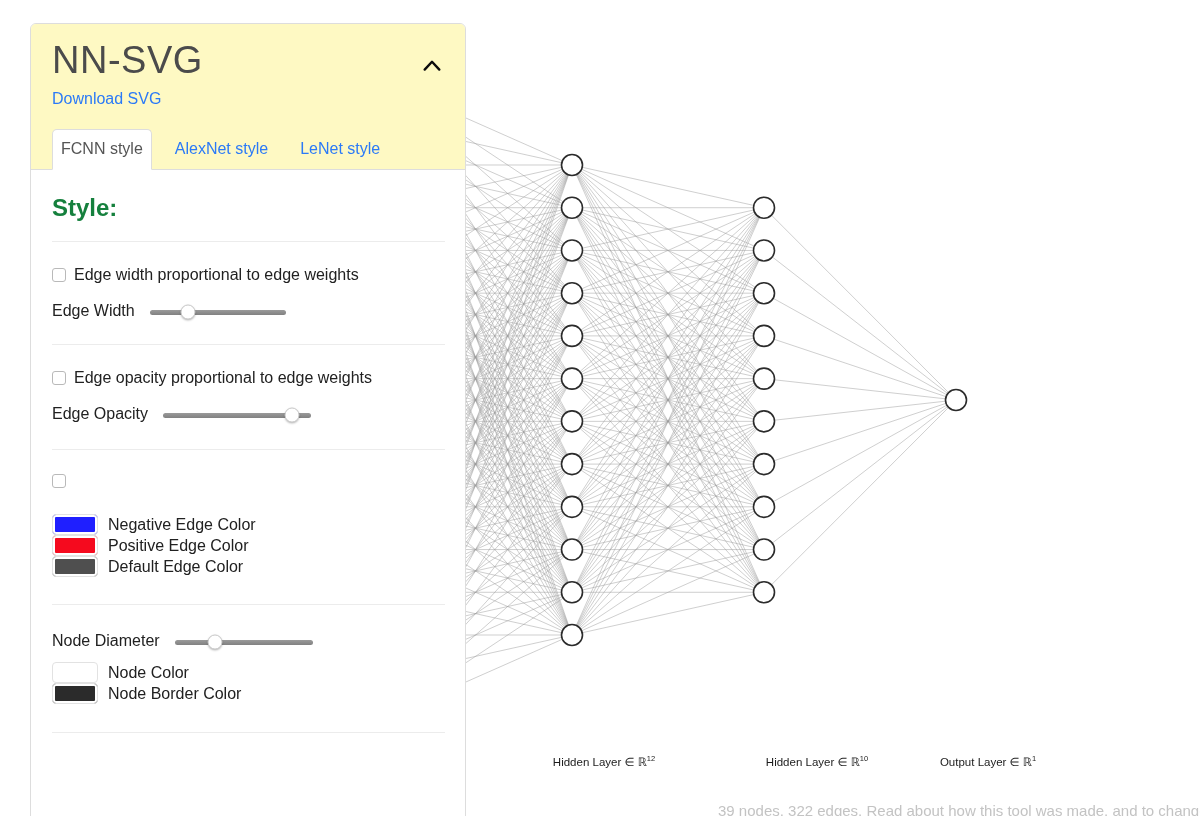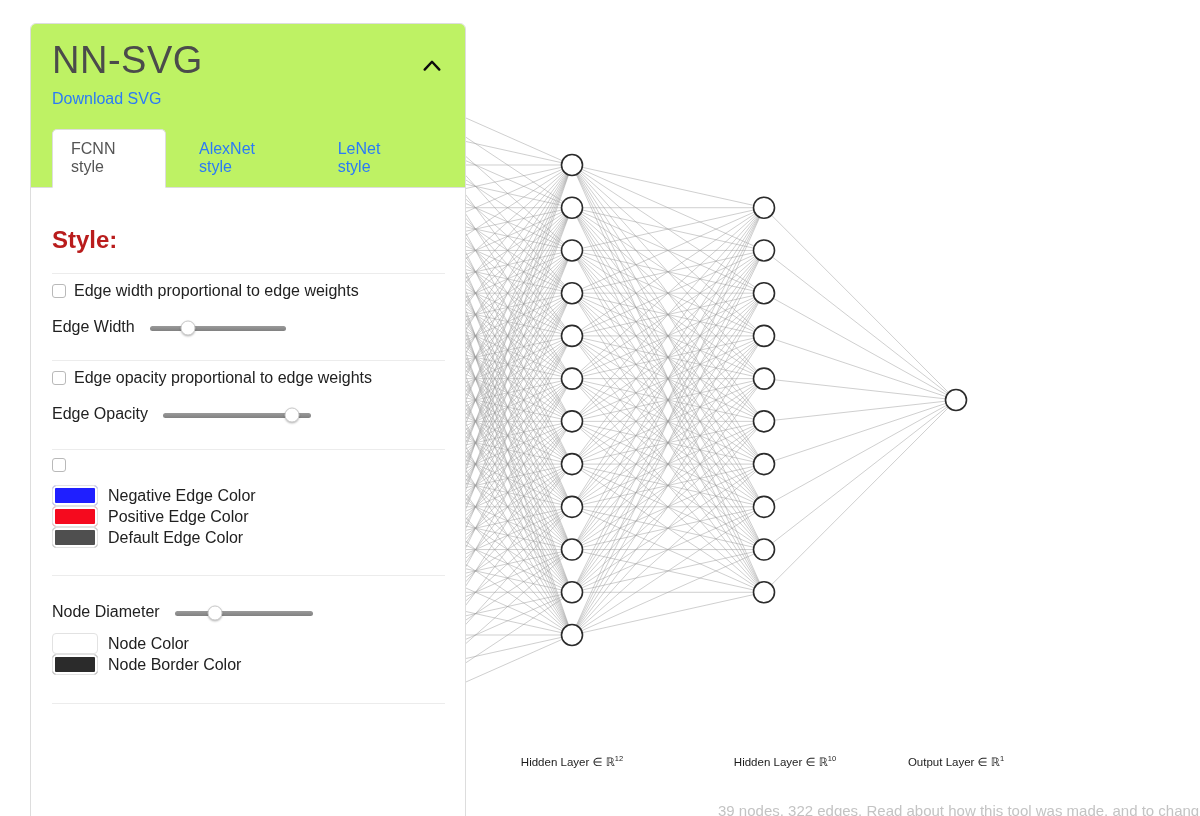--- a/index.html
+++ b/index.html
@@ -3,66 +3,66 @@
 <meta charset="utf-8">
 <style>
   * { margin:0; padding:0; box-sizing:border-box; }
   html,body { width:1200px; height:816px; overflow:hidden; background:#fff;
               font-family:"Liberation Sans", sans-serif; color:#212121; }
 
   
   #net-wrap { position:absolute; left:0; top:0; width:1200px; height:816px; z-index:1; }
   #net { position:absolute; left:0; top:0; }
   .layer-label { position:absolute; top:754px; transform:translateX(-50%);
-                 font-size:11.5px; color:#1c1c1c; white-space:nowrap; }
+                 font-size:11.5px; color:#1c1c1c; white-space:nowrap;margin-left:32px; }
   .layer-label sup { font-size:7.5px; }
 
   
   #caption { position:absolute; left:718px; top:802px; z-index:2;
              font-size:15px; color:#c3c3c3; white-space:nowrap; }
 
   
   .panel { position:absolute; left:30px; top:23px; width:436px; height:1100px; z-index:5;
            background:#fff; border:1px solid #ddd; border-radius:6px; overflow:hidden; }
   .panel-head { background:#f0f0f0; padding:15px 20px 0 21px; }
   .panel-title-row { display:flex; justify-content:space-between; align-items:flex-start; }
   .panel-title { font-size:38px; font-weight:300; color:#4b4b4b; letter-spacing:.5px; }
   .collapse-btn { background:none; border:none; cursor:pointer; padding:6px 2px; margin-top:12px; }
   .panel-sub { font-size:16px; color:#2d2d2d; margin-top:10px; }
   .dl-link { display:inline-block; font-size:16px; margin-top:8px; text-decoration:none; }
 
   .tabs { display:flex; margin-top:21px; position:relative; }
   .tabs::after { content:""; position:absolute; left:-21px; right:-20px; bottom:0;
                  border-bottom:1px solid #ddd; }
-  .tab { font-size:16px; padding:10px 18px 11px; border:1px solid transparent;
+  .tab { font-size:16px; padding:10px 8px 11px; border:1px solid transparent;
          border-radius:5px 5px 0 0; cursor:pointer; text-decoration:none; z-index:1;
          margin-right:14px; }
   .tab.active { background:#fff; border-color:#ddd #ddd #fff; color:#555; }
 
   .panel-body { background:#fff; padding:0 20px 30px 21px; }
-  .style-heading { font-size:24px; font-weight:700; color:#b91c1c; margin-top:38px; }
+  .style-heading { font-size:24px; font-weight:700; color:#15803d; margin-top:24px; }
   hr { border:none; border-top:1px solid #ececec; }
   .hr1 { margin-top:19px; } .hr2 { margin-top:24px; } .hr3 { margin-top:26px; }
   .hr4 { margin-top:27px; } .hr5 { margin-top:28px; }
 
-  .check-row { display:flex; align-items:center; margin-top:8px; }
+  .check-row { display:flex; align-items:center; margin-top:24px; }
   .checkbox { width:14px; height:14px; border:1px solid #b9b9b9; border-radius:3px;
               background:#fff; margin-right:8px; flex:none; cursor:pointer; }
   .check-label, .slider-label, .swatch-label { font-size:16px; color:#212121; }
 
   .slider-row { display:flex; align-items:flex-end; margin-top:14px; height:22px; }
   .slider { position:relative; height:16px; margin-left:15px; cursor:pointer; }
   .track { position:absolute; left:0; right:0; top:6px; height:5px; border-radius:3px;
            background:linear-gradient(#9a9a9a,#818181); }
   .thumb { position:absolute; top:8px; width:15px; height:15px; border-radius:50%;
            background:#fff; border:1px solid #c9c9c9; box-shadow:0 1px 2px rgba(0,0,0,.25);
            transform:translate(-50%,-50%); }
 
   .swatch-row { display:flex; align-items:center; }
-  .swatch-row.first { margin-top:13px; }
+  .swatch-row.first { margin-top:26px; }
   .swatch { width:46px; height:21px; border-radius:4px; border:1px solid #e2e2e2;
             box-shadow:inset 0 0 0 2px #fff; cursor:pointer; margin-right:10px; flex:none; }
 </style>
 </head>
 <body>
 
 <div id="net-wrap">
   <svg id="net" width="1200" height="816">
       <line x1="379" y1="79.52500000000003" x2="572" y2="164.985" stroke="#999999" stroke-width="0.8" stroke-opacity="0.6"></line>
       <line x1="379" y1="79.52500000000003" x2="572" y2="207.715" stroke="#999999" stroke-width="0.8" stroke-opacity="0.6"></line>
@@ -431,21 +431,21 @@
   <div class="layer-label" style="left: 956px;"><span>Output Layer ∈ ℝ</span><sup>1</sup></div>
 </div>
 
 <div id="caption">
   <span>39 nodes, 322 edges.</span>
   <span>Read about how this tool was made, and to change it yourself!</span>
   
 </div>
 
 <div class="panel">
-  <div class="panel-head" style="background: #bef264;">
+  <div class="panel-head" style="background: #fef9c3;">
     <div class="panel-title-row">
       <div class="panel-title">NN-SVG</div>
       <button class="collapse-btn" aria-label="collapse">
         <svg width="22" height="16" viewBox="0 0 24 16">
             <polyline points="4,13 12,4.5 20,13" fill="none" stroke="#0c0c0c" stroke-width="2.6" stroke-linecap="round" stroke-linejoin="round"></polyline>
           </svg>
       </button>
     </div>
     <a class="dl-link link" href="#" style="color: rgb(43, 122, 247);">Download SVG</a>
 

